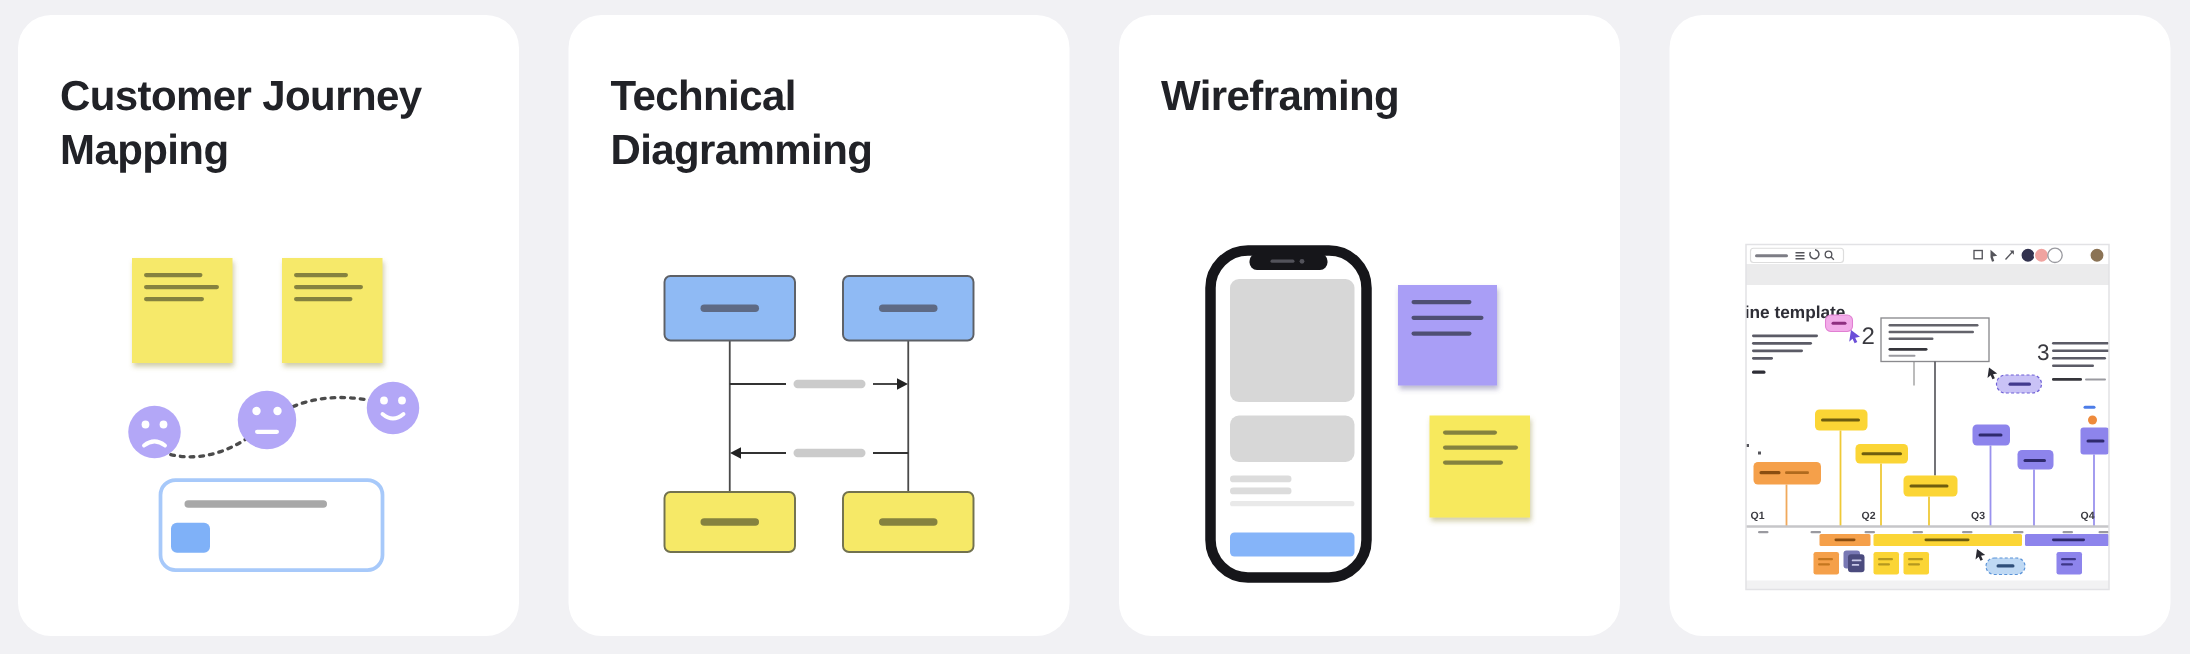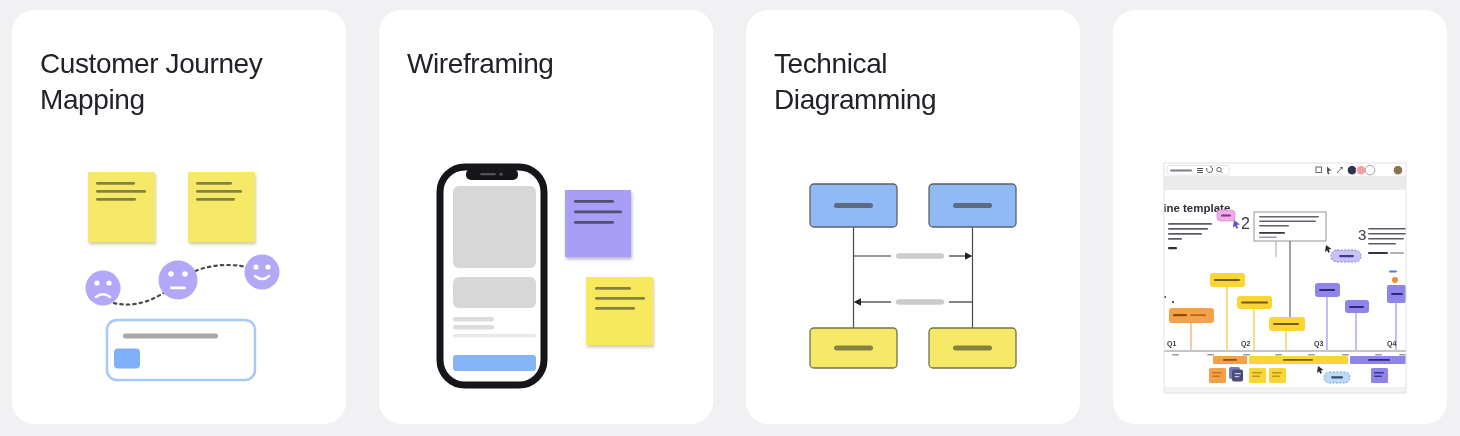--- a/index.html
+++ b/index.html
@@ -10,21 +10,21 @@
   }
   .cards{
     display:flex;gap:33px;padding:10px 13px 0 12px;box-sizing:border-box;
   }
   .card{
     position:relative;width:334px;height:414px;flex:0 0 334px;
     background:#FFFFFF;border-radius:22px;cursor:pointer;
   }
   .card-title{
     margin:0;padding:36px 26px 0 28px;
-    font-size:28px;line-height:36px;font-weight:400;letter-spacing:-0.4px;
+    font-size:28px;line-height:36px;font-weight:700;letter-spacing:-0.4px;
     color:#212227;
   }
   .illus{position:absolute;left:0;top:0;width:334px;height:414px;display:block;}
 </style>
 </head>
 <body>
 
 <main class="cards">
 
   <section class="card">
@@ -71,20 +71,61 @@
         <path d="M 243 266 Q 250 272 257 266" fill="none" stroke="#FFFFFF" stroke-width="2.6" stroke-linecap="round"></path>
       </g>
 
       <g>
         <rect x="95" y="310" width="148" height="60" rx="10" fill="#FFFFFF" stroke="#A7C9FA" stroke-width="2.5"></rect>
         <rect x="111" y="323.5" width="95" height="5" rx="2.5" fill="#A8A8A8"></rect>
         <rect x="102" y="338.5" width="26" height="20" rx="4" fill="#7FB1F8"></rect>
       </g>
     </svg>
     <h2 class="card-title">Customer Journey Mapping</h2>
+  </section>
+
+  <section class="card">
+    <svg class="illus" viewBox="0 0 334 414">
+
+      <line x1="107.5" y1="217" x2="107.5" y2="318" stroke="#4A4A4A" stroke-width="1.2"></line>
+      <line x1="226.5" y1="217" x2="226.5" y2="318" stroke="#4A4A4A" stroke-width="1.2"></line>
+
+      <g>
+        <line x1="107.5" y1="246" x2="145" y2="246" stroke="#333333" stroke-width="1.2"></line>
+        <rect x="150" y="243.2" width="48" height="5.6" rx="2.8" fill="#CBCBCB"></rect>
+        <line x1="203" y1="246" x2="219" y2="246" stroke="#333333" stroke-width="1.2"></line>
+        <polygon points="219,242.2 226.3,246 219,249.8" fill="#222222"></polygon>
+      </g>
+
+      <g>
+        <line x1="226.5" y1="292" x2="203" y2="292" stroke="#333333" stroke-width="1.2"></line>
+        <rect x="150" y="289.2" width="48" height="5.6" rx="2.8" fill="#CBCBCB"></rect>
+        <line x1="145" y1="292" x2="115" y2="292" stroke="#333333" stroke-width="1.2"></line>
+        <polygon points="115,288.2 107.7,292 115,295.8" fill="#222222"></polygon>
+      </g>
+
+      <g>
+        <rect x="64" y="174" width="87" height="43" rx="4" fill="#8FBAF4" stroke="#5D6066" stroke-width="1.3"></rect>
+        <rect x="88" y="193" width="39" height="5" rx="2.5" fill="#5E6A84"></rect>
+      </g>
+      <g>
+        <rect x="183" y="174" width="87" height="43" rx="4" fill="#8FBAF4" stroke="#5D6066" stroke-width="1.3"></rect>
+        <rect x="207" y="193" width="39" height="5" rx="2.5" fill="#5E6A84"></rect>
+      </g>
+
+      <g>
+        <rect x="64" y="318" width="87" height="40" rx="4" fill="#F6E967" stroke="#72724F" stroke-width="1.3"></rect>
+        <rect x="88" y="335.5" width="39" height="5" rx="2.5" fill="#85823F"></rect>
+      </g>
+      <g>
+        <rect x="183" y="318" width="87" height="40" rx="4" fill="#F6E967" stroke="#72724F" stroke-width="1.3"></rect>
+        <rect x="207" y="335.5" width="39" height="5" rx="2.5" fill="#85823F"></rect>
+      </g>
+    </svg>
+    <h2 class="card-title">Technical Diagramming</h2>
   </section>
 
   <section class="card">
     <svg class="illus" viewBox="0 0 334 414">
       <defs>
         <filter id="shP" x="-20%" y="-20%" width="140%" height="140%">
           <feDropShadow dx="1" dy="2.5" stdDeviation="1.6" flood-color="#55508a" flood-opacity="0.4"></feDropShadow>
         </filter>
         <filter id="shY2" x="-20%" y="-20%" width="140%" height="140%">
           <feDropShadow dx="1" dy="2.5" stdDeviation="1.6" flood-color="#9a9344" flood-opacity="0.45"></feDropShadow>
@@ -112,61 +153,20 @@
       </g>
 
       <g>
         <rect x="207" y="267" width="67" height="68" fill="#F7E95D" filter="url(#shY2)"></rect>
         <rect x="216" y="277" width="36" height="2.8" rx="1.4" fill="#85823F"></rect>
         <rect x="216" y="287" width="50" height="2.8" rx="1.4" fill="#85823F"></rect>
         <rect x="216" y="297" width="40" height="2.8" rx="1.4" fill="#85823F"></rect>
       </g>
     </svg>
     <h2 class="card-title">Wireframing</h2>
-  </section>
-
-  <section class="card">
-    <svg class="illus" viewBox="0 0 334 414">
-
-      <line x1="107.5" y1="217" x2="107.5" y2="318" stroke="#4A4A4A" stroke-width="1.2"></line>
-      <line x1="226.5" y1="217" x2="226.5" y2="318" stroke="#4A4A4A" stroke-width="1.2"></line>
-
-      <g>
-        <line x1="107.5" y1="246" x2="145" y2="246" stroke="#333333" stroke-width="1.2"></line>
-        <rect x="150" y="243.2" width="48" height="5.6" rx="2.8" fill="#CBCBCB"></rect>
-        <line x1="203" y1="246" x2="219" y2="246" stroke="#333333" stroke-width="1.2"></line>
-        <polygon points="219,242.2 226.3,246 219,249.8" fill="#222222"></polygon>
-      </g>
-
-      <g>
-        <line x1="226.5" y1="292" x2="203" y2="292" stroke="#333333" stroke-width="1.2"></line>
-        <rect x="150" y="289.2" width="48" height="5.6" rx="2.8" fill="#CBCBCB"></rect>
-        <line x1="145" y1="292" x2="115" y2="292" stroke="#333333" stroke-width="1.2"></line>
-        <polygon points="115,288.2 107.7,292 115,295.8" fill="#222222"></polygon>
-      </g>
-
-      <g>
-        <rect x="64" y="174" width="87" height="43" rx="4" fill="#8FBAF4" stroke="#5D6066" stroke-width="1.3"></rect>
-        <rect x="88" y="193" width="39" height="5" rx="2.5" fill="#5E6A84"></rect>
-      </g>
-      <g>
-        <rect x="183" y="174" width="87" height="43" rx="4" fill="#8FBAF4" stroke="#5D6066" stroke-width="1.3"></rect>
-        <rect x="207" y="193" width="39" height="5" rx="2.5" fill="#5E6A84"></rect>
-      </g>
-
-      <g>
-        <rect x="64" y="318" width="87" height="40" rx="4" fill="#F6E967" stroke="#72724F" stroke-width="1.3"></rect>
-        <rect x="88" y="335.5" width="39" height="5" rx="2.5" fill="#85823F"></rect>
-      </g>
-      <g>
-        <rect x="183" y="318" width="87" height="40" rx="4" fill="#F6E967" stroke="#72724F" stroke-width="1.3"></rect>
-        <rect x="207" y="335.5" width="39" height="5" rx="2.5" fill="#85823F"></rect>
-      </g>
-    </svg>
-    <h2 class="card-title">Technical Diagramming</h2>
   </section>
 
   <section class="card">
     <svg class="illus" viewBox="0 0 334 414">
       <defs>
         <clipPath id="scr">
             <rect x="51" y="153" width="242" height="230" rx="2"></rect>
           </clipPath>
       </defs>
       <g clip-path="url(#scr)">

